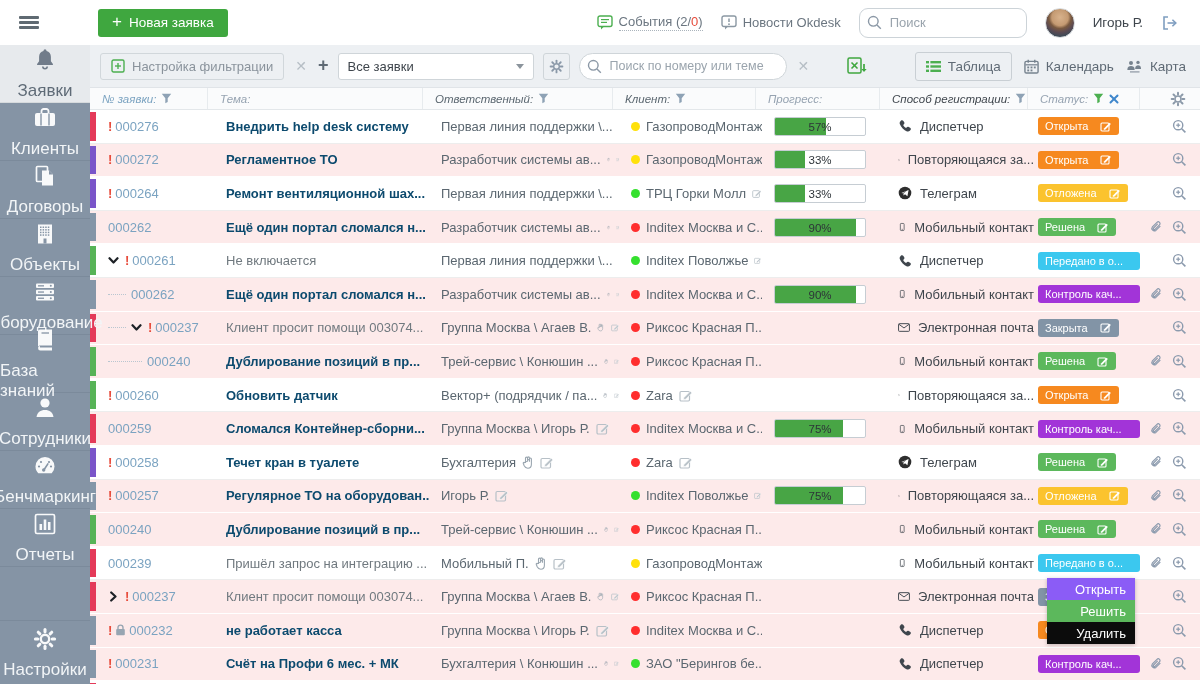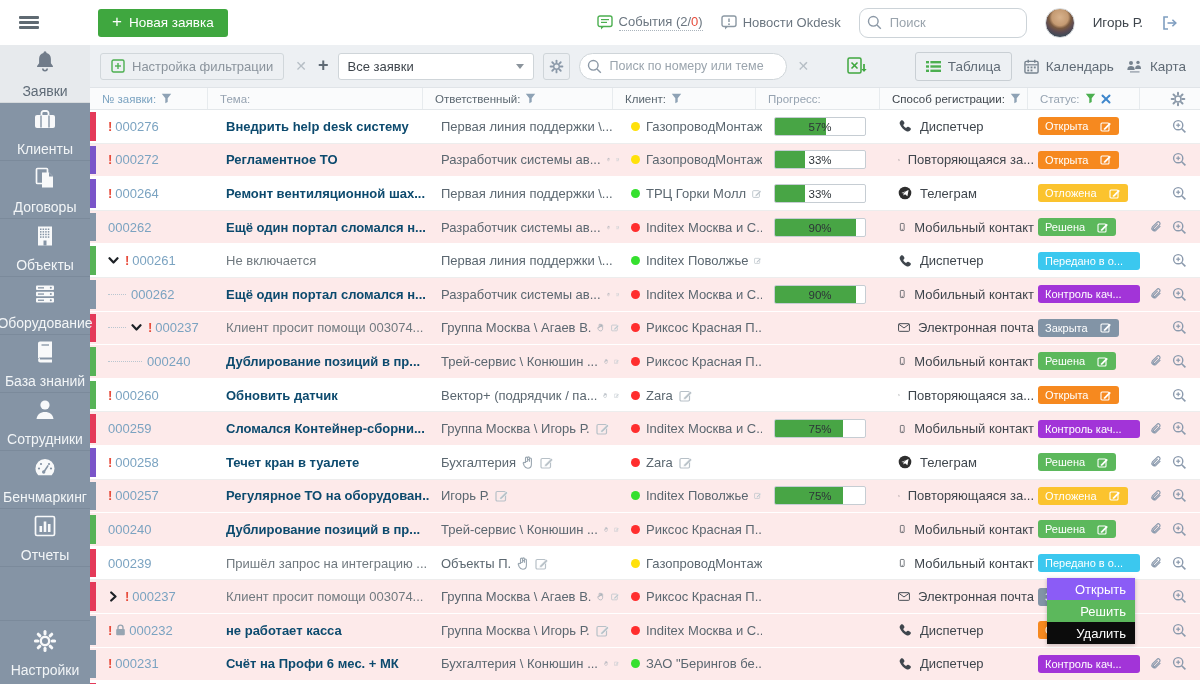--- a/index.html
+++ b/index.html
@@ -19,21 +19,21 @@
   .top-search { position:relative; width:168px; height:30px; }
   .top-search input { width:100%; height:100%; border:1px solid #ccd3d8; border-radius:9px; padding:0 8px 0 30px; font-size:13px; color:#444; outline:none; font-family:inherit; }
   .top-search input::placeholder { color:#9aa4ad; }
   .search-glyph { position:absolute; left:8px; top:7px; }
   .avatar { width:30px; height:30px; border-radius:50%; background:radial-gradient(circle at 50% 30%, #d8b28c 0%, #c49a72 34%, #7a5a40 46%, #5b4a52 62%, #3e4a56 78%, #333d47 100%); border:1px solid #d9dde0; }
   .user-name { font-size:13.5px; color:#3e454c; }
   .logout { cursor:pointer; }
 
   
   .sidebar { position:absolute; left:0; top:45px; width:90px; height:639px; background:#8594a5; z-index:20; }
-  .side-item { height:58px; display:flex; flex-direction:column; align-items:center; justify-content:center; gap:8px; color:#f2f5f7; font-size:14px; cursor:pointer; border-bottom:1px solid #7b8a9b; }
+  .side-item { height:58px; display:flex; flex-direction:column; align-items:center; justify-content:center; gap:8px; color:#f2f5f7; font-size:17px; cursor:pointer; border-bottom:1px solid #7b8a9b; }
   .side-item svg { opacity:.95; }
   .side-item.active { background:#e7eaed; color:#5f6b77; border-bottom:1px solid #d6dadd; }
   .side-item.bottom { position:absolute; bottom:0; left:0; width:90px; border-bottom:none; border-top:1px solid #7b8a9b; height:64px; }
 
   
   .main { position:absolute; left:90px; top:45px; width:1110px; height:639px; background:#fff; }
 
   
   .toolbar { height:43px; background:#edf0f3; border-bottom:1px solid #e0e4e8; display:flex; align-items:center; padding:0 14px 0 10px; gap:9px; }
   .tb-btn { display:flex; align-items:center; gap:7px; border:1px solid #d1d7db; border-radius:3px; height:27px; padding:0 10px; font-size:13px; color:#8a939c; cursor:pointer; background:transparent; white-space:nowrap; }
@@ -45,21 +45,21 @@
   .tb-search { position:relative; width:208px; height:27px; }
   .tb-search input { width:100%; height:100%; border:1px solid #cfd5d9; border-radius:14px; padding:0 8px 0 30px; font-size:12.5px; color:#444; outline:none; background:#fff; font-family:inherit; }
   .tb-search input::placeholder { color:#9aa4ad; }
   .tb-search .search-glyph { top:6px; }
   .tb-right { margin-left:auto; display:flex; align-items:center; gap:12px; }
   .view-btn { display:flex; align-items:center; gap:7px; font-size:13.5px; color:#5f6a75; cursor:pointer; white-space:nowrap; }
   .view-btn.boxed { border:1px solid #c9cfd4; border-radius:3px; height:29px; padding:0 10px;margin-left:36px; }
 
   
   .thead { height:22px; background:#fafbfc; border-bottom:1px solid #e3e7ea; display:flex; align-items:center; font-size:11.5px; color:#96a3b1; }
-  .thead .hcell { display:flex; align-items:center; gap:5px; padding-left:12px; height:100%; border-right:1px solid #e7ebee; }
+  .thead .hcell { display:flex; align-items:center; gap:5px; padding-left:12px; height:100%; border-right:1px solid #e7ebee;font-style:italic; }
   .thead .hcell:last-child { border-right:none; }
   .thead .gear-wrap { margin-left:auto; padding-right:14px; cursor:pointer; }
 
   
   .c-num{width:118px;flex:none;} .c-subject{width:215px;flex:none;} .c-resp{width:190px;flex:none;}
   .c-client{width:143px;flex:none;} .c-progress{width:124px;flex:none;} .c-reg{width:148px;flex:none;}
   .c-status{width:112px;flex:none;} .c-icons{flex:1;}
 
   
   .rows { height:574px; overflow:hidden; position:relative; }
@@ -1228,21 +1228,21 @@
       </div>
       <div class="row">
         <span class="bar" style="background:#e43a59"></span>
         <div class="cell c-num">
           <a>000239</a>
         </div>
         <div class="cell c-subject">
           <span class="subj">Пришёл запрос на интеграцию ...</span>
         </div>
         <div class="cell c-resp">
-          <span>Объекты П.</span>
+          <span>Мобильный П.</span>
           <svg width="12" height="13" viewBox="0 0 12 13">
             <path fill="none" stroke="#9aa6b0" stroke-width="1.1" stroke-linejoin="round" d="M3.5 7V2.1a1 1 0 012 0V5.8m0-3.9a1 1 0 012 0V5.8m0-2.9a.95.95 0 011.9 0v5.3c0 2.6-1.4 4-3.6 4-1.9 0-2.9-.9-3.6-2.4L1.3 7.5c-.4-.8.7-1.5 1.3-.8z"></path>
           </svg>
           <svg width="14" height="13" viewBox="0 0 14 13">
             <rect x="1" y="2.5" width="9.5" height="9.5" rx="1.2" fill="none" stroke="#b7c0c7" stroke-width="1.2"></rect>
             <path d="M5 8.6l6.3-6.3 1.6 1.6L6.6 10.2l-2.2.6z" fill="#b7c0c7" stroke="#fff" stroke-width=".6"></path>
           </svg>
         </div>
         <div class="cell c-client">
           <span class="dot" style="background:#ffe10a"></span>

